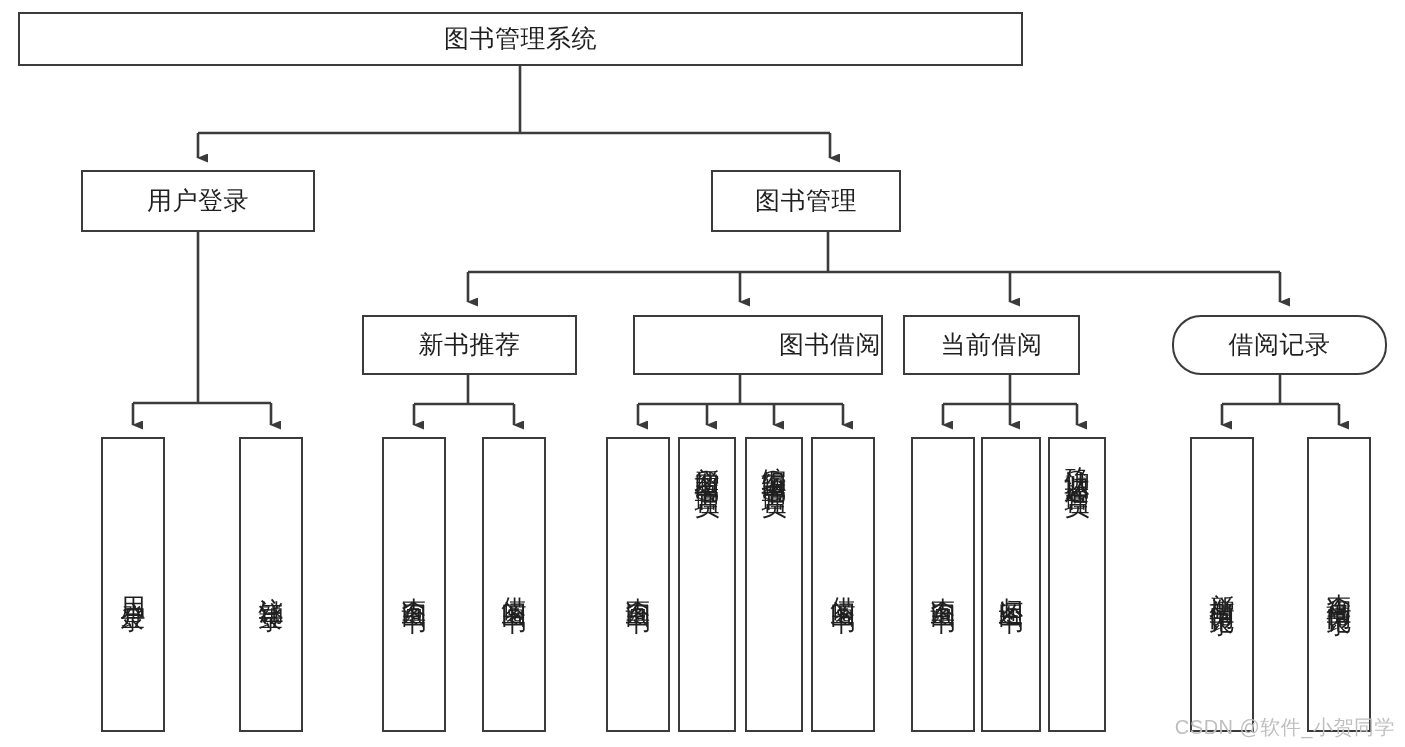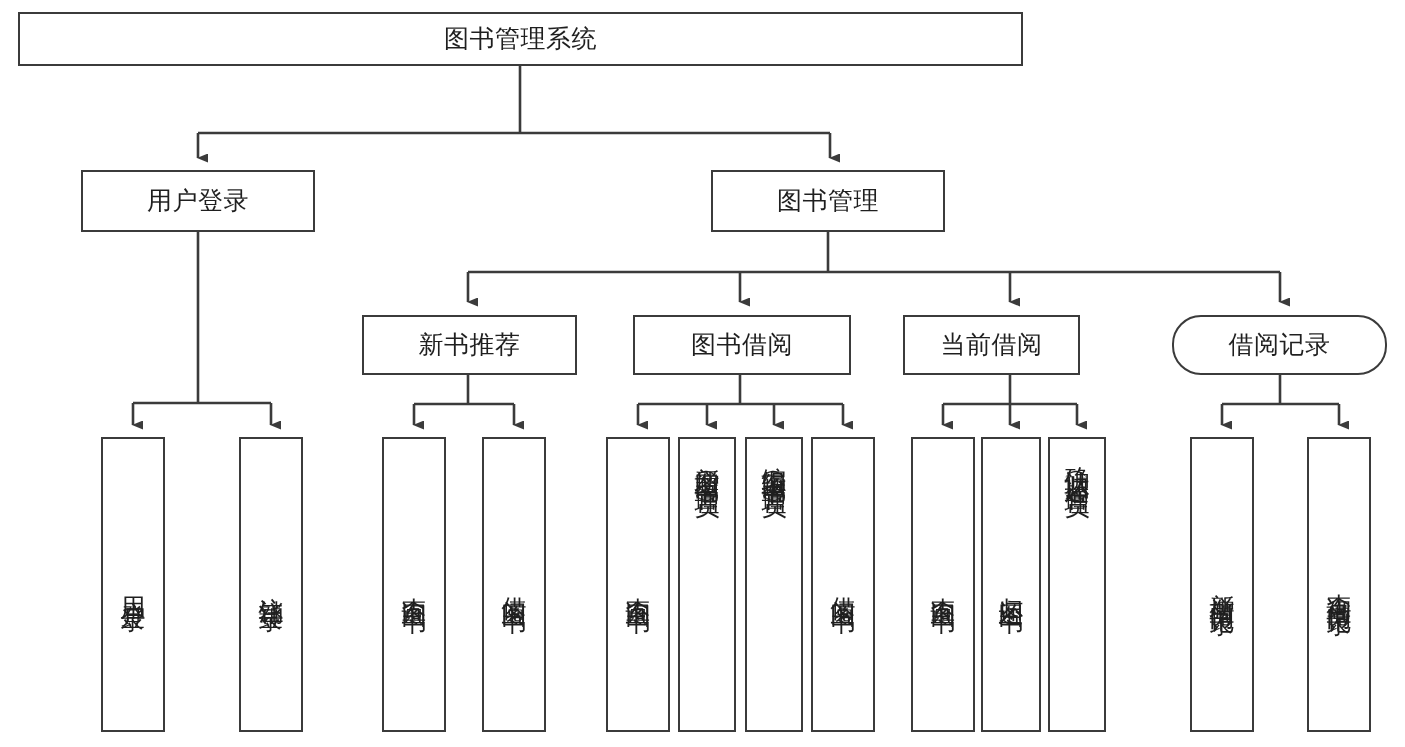--- a/index.html
+++ b/index.html
@@ -131,28 +131,28 @@
     </g>
   </svg>
 
   <div class="node root horiz" style="left:18px; top:12px; width:1005px; height:54px;">
     <span class="label">图书管理系统</span>
   </div>
 
   <div class="node horiz" style="left:81px; top:170px; width:234px; height:62px;">
     <span class="label">用户登录</span>
   </div>
-  <div class="node horiz" style="left:711px; top:170px; width:234px; height:62px;">
+  <div class="node horiz" style="left:711px; top:170px; width:190px; height:62px;">
     <span class="label">图书管理</span>
   </div>
 
   <div class="node horiz" style="left:362px; top:315px; width:215px; height:60px;text-align:right;">
     <span class="label">新书推荐</span>
   </div>
-  <div class="node horiz" style="left:633px; top:315px; width:218px; height:60px;">
+  <div class="node horiz" style="left:633px; top:315px; width:250px; height:60px;justify-content:flex-end;">
     <span class="label">图书借阅</span>
   </div>
   <div class="node horiz" style="left:903px; top:315px; width:177px; height:60px;">
     <span class="label">当前借阅</span>
   </div>
   <div class="node horiz" style="left:1172px; top:315px; width:215px; height:60px;border-radius:29px;">
     <span class="label">借阅记录</span>
   </div>
 
   <div class="node vert shifted" style="left:101px; top:437px; width:64px; height:295px;">
@@ -192,14 +192,15 @@
     <span class="label">确认归还（管理员）</span>
   </div>
 
   <div class="node vert shifted" style="left:1190px; top:437px; width:64px; height:295px;">
     <span class="label">新增借阅记录</span>
   </div>
   <div class="node vert shifted" style="left:1307px; top:437px; width:64px; height:295px;">
     <span class="label">查询借阅记录</span>
   </div>
 
+  <div class="watermark">CSDN @软件_小贺同学</div>
 
 </div>
 
 </body></html>

